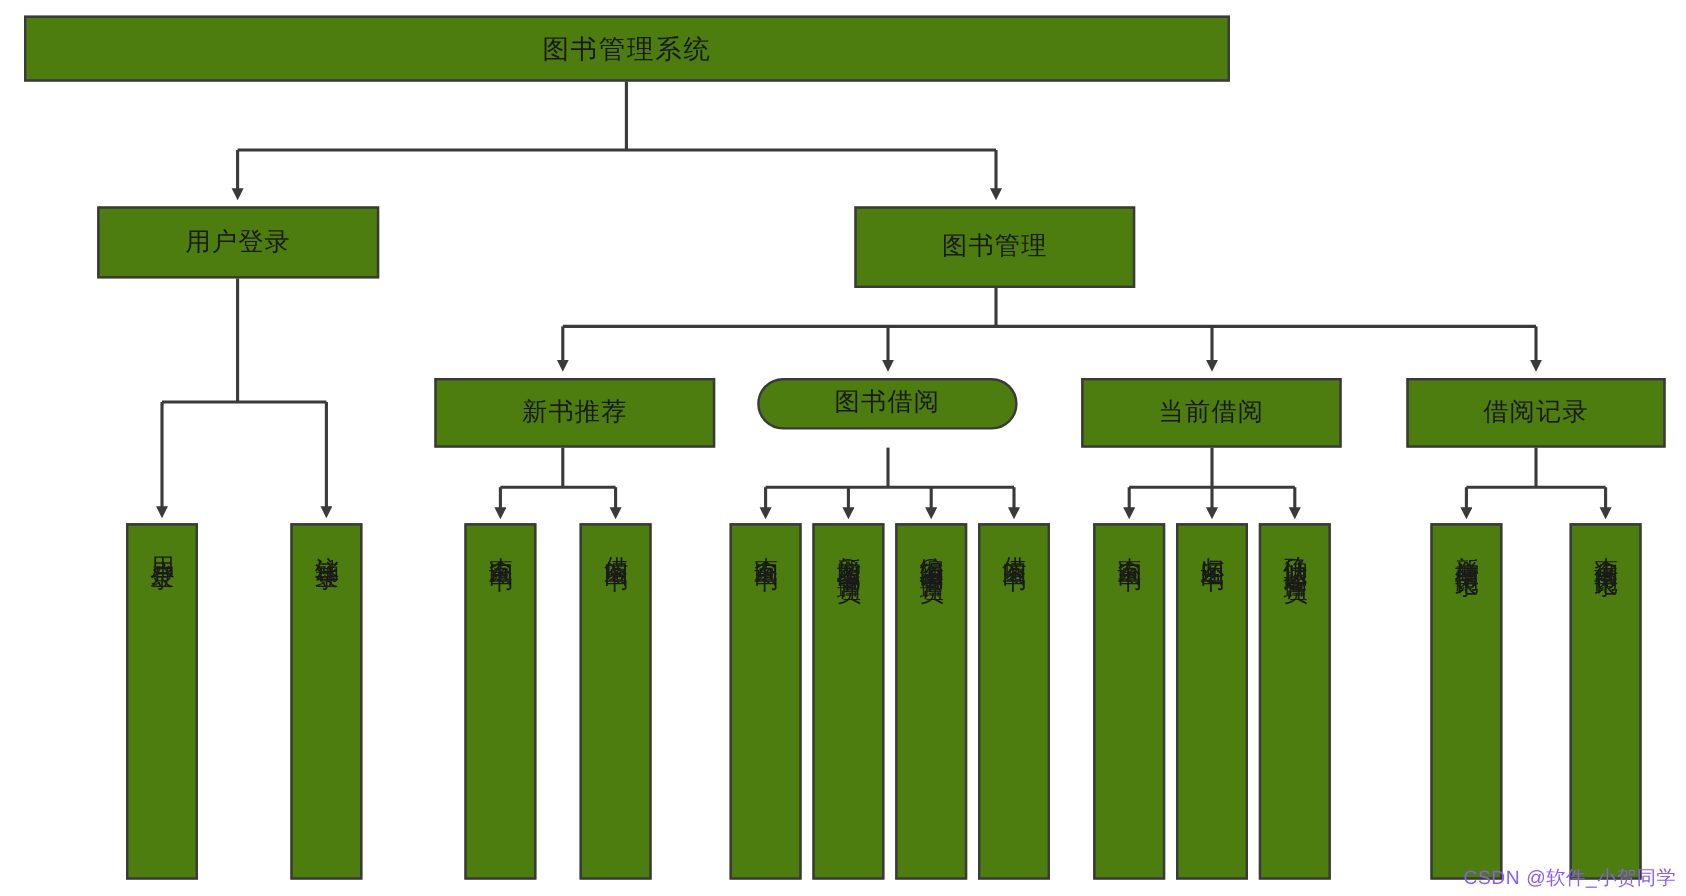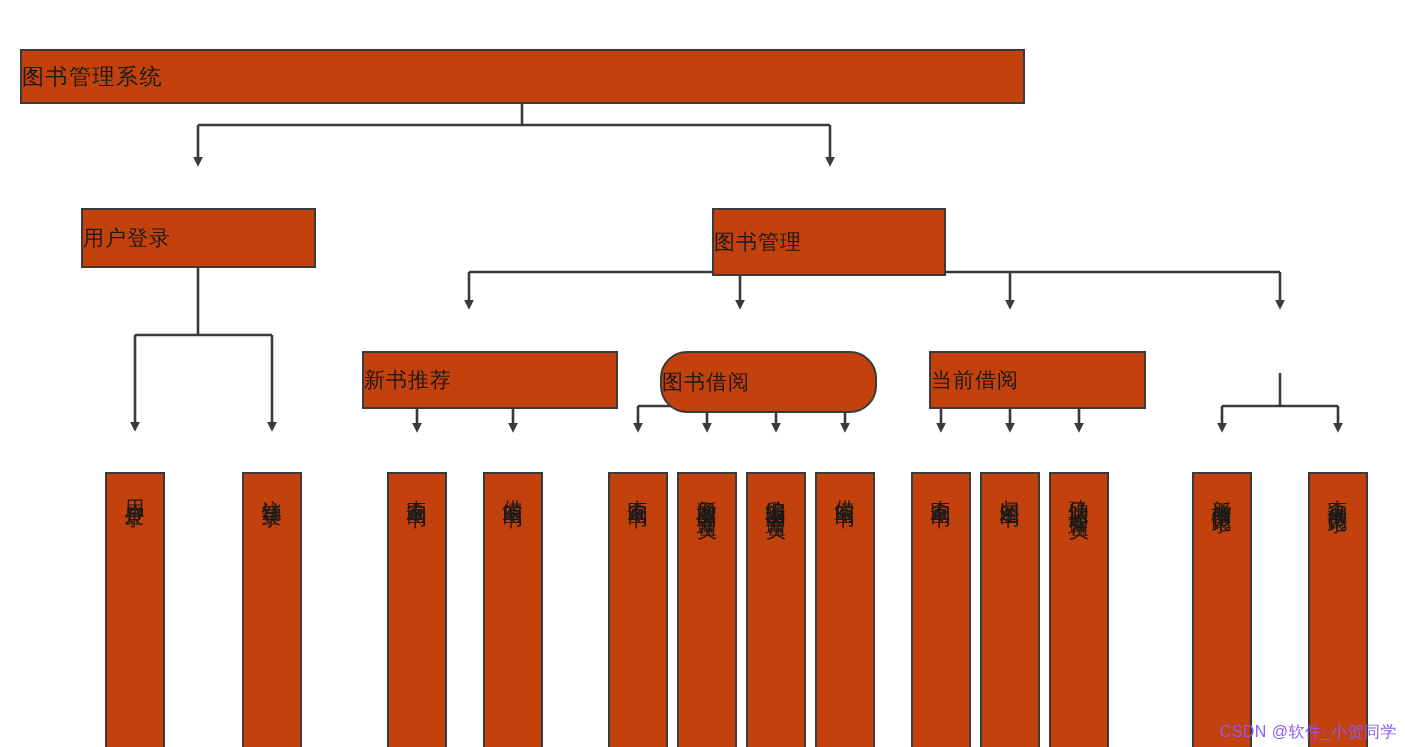--- a/index.html
+++ b/index.html
@@ -9,26 +9,26 @@
     background:#ffffff;
     font-family:"Liberation Sans","DejaVu Sans",sans-serif;
     overflow:hidden;
   }
   #stage{position:relative;width:1405px;height:747px;}
   #wires{position:absolute;left:0;top:0;width:1405px;height:747px;}
 
   .node{
     position:absolute;
     box-sizing:border-box;
-    background:#c2410c;
+    background:#4d7c0f;
     border:2px solid #3a3a3a;
     display:flex;
     align-items:center;
+    justify-content:center;
     color:#1a1a1a;
-    margin-top:36px;
   }
   .node .lbl{
     display:block;
     text-align:center;
     white-space:pre;
     line-height:1.18;
   }
   
   .h-node .lbl{font-size:21px;letter-spacing:1px;}
   .root .lbl{font-size:22px;letter-spacing:1.5px;}
@@ -112,28 +112,31 @@
     <span class="lbl">图书管理系统</span>
   </div>
 
   <div class="node h-node" style="left:81px;top:172px;width:235px;height:60px;">
     <span class="lbl">用户登录</span>
   </div>
   <div class="node h-node" style="left:712px;top:172px;width:234px;height:68px;">
     <span class="lbl">图书管理</span>
   </div>
 
-  <div class="node h-node" style="left:362px;top:315px;width:256px;height:58px;">
+  <div class="node h-node" style="left:362px;top:315px;width:234px;height:58px;">
     <span class="lbl">新书推荐</span>
   </div>
-  <div class="node h-node" style="left:660px;top:315px;width:217px;height:62px;border-radius:27px;">
+  <div class="node h-node" style="left:631px;top:315px;width:217px;height:43px;border-radius:27px;">
     <span class="lbl">图书借阅</span>
   </div>
-  <div class="node h-node" style="left:929px;top:315px;width:217px;height:58px;">
+  <div class="node h-node" style="left:901px;top:315px;width:217px;height:58px;">
     <span class="lbl">当前借阅</span>
+  </div>
+  <div class="node h-node" style="left:1172px;top:315px;width:216px;height:58px;">
+    <span class="lbl">借阅记录</span>
   </div>
 
   <div class="node v-node" style="left:105px;top:436px;width:60px;height:297px;">
     <span class="lbl">用户登录</span>
   </div>
   <div class="node v-node" style="left:242px;top:436px;width:60px;height:297px;">
     <span class="lbl">注销登录</span>
   </div>
 
   <div class="node v-node" style="left:387px;top:436px;width:60px;height:297px;">

